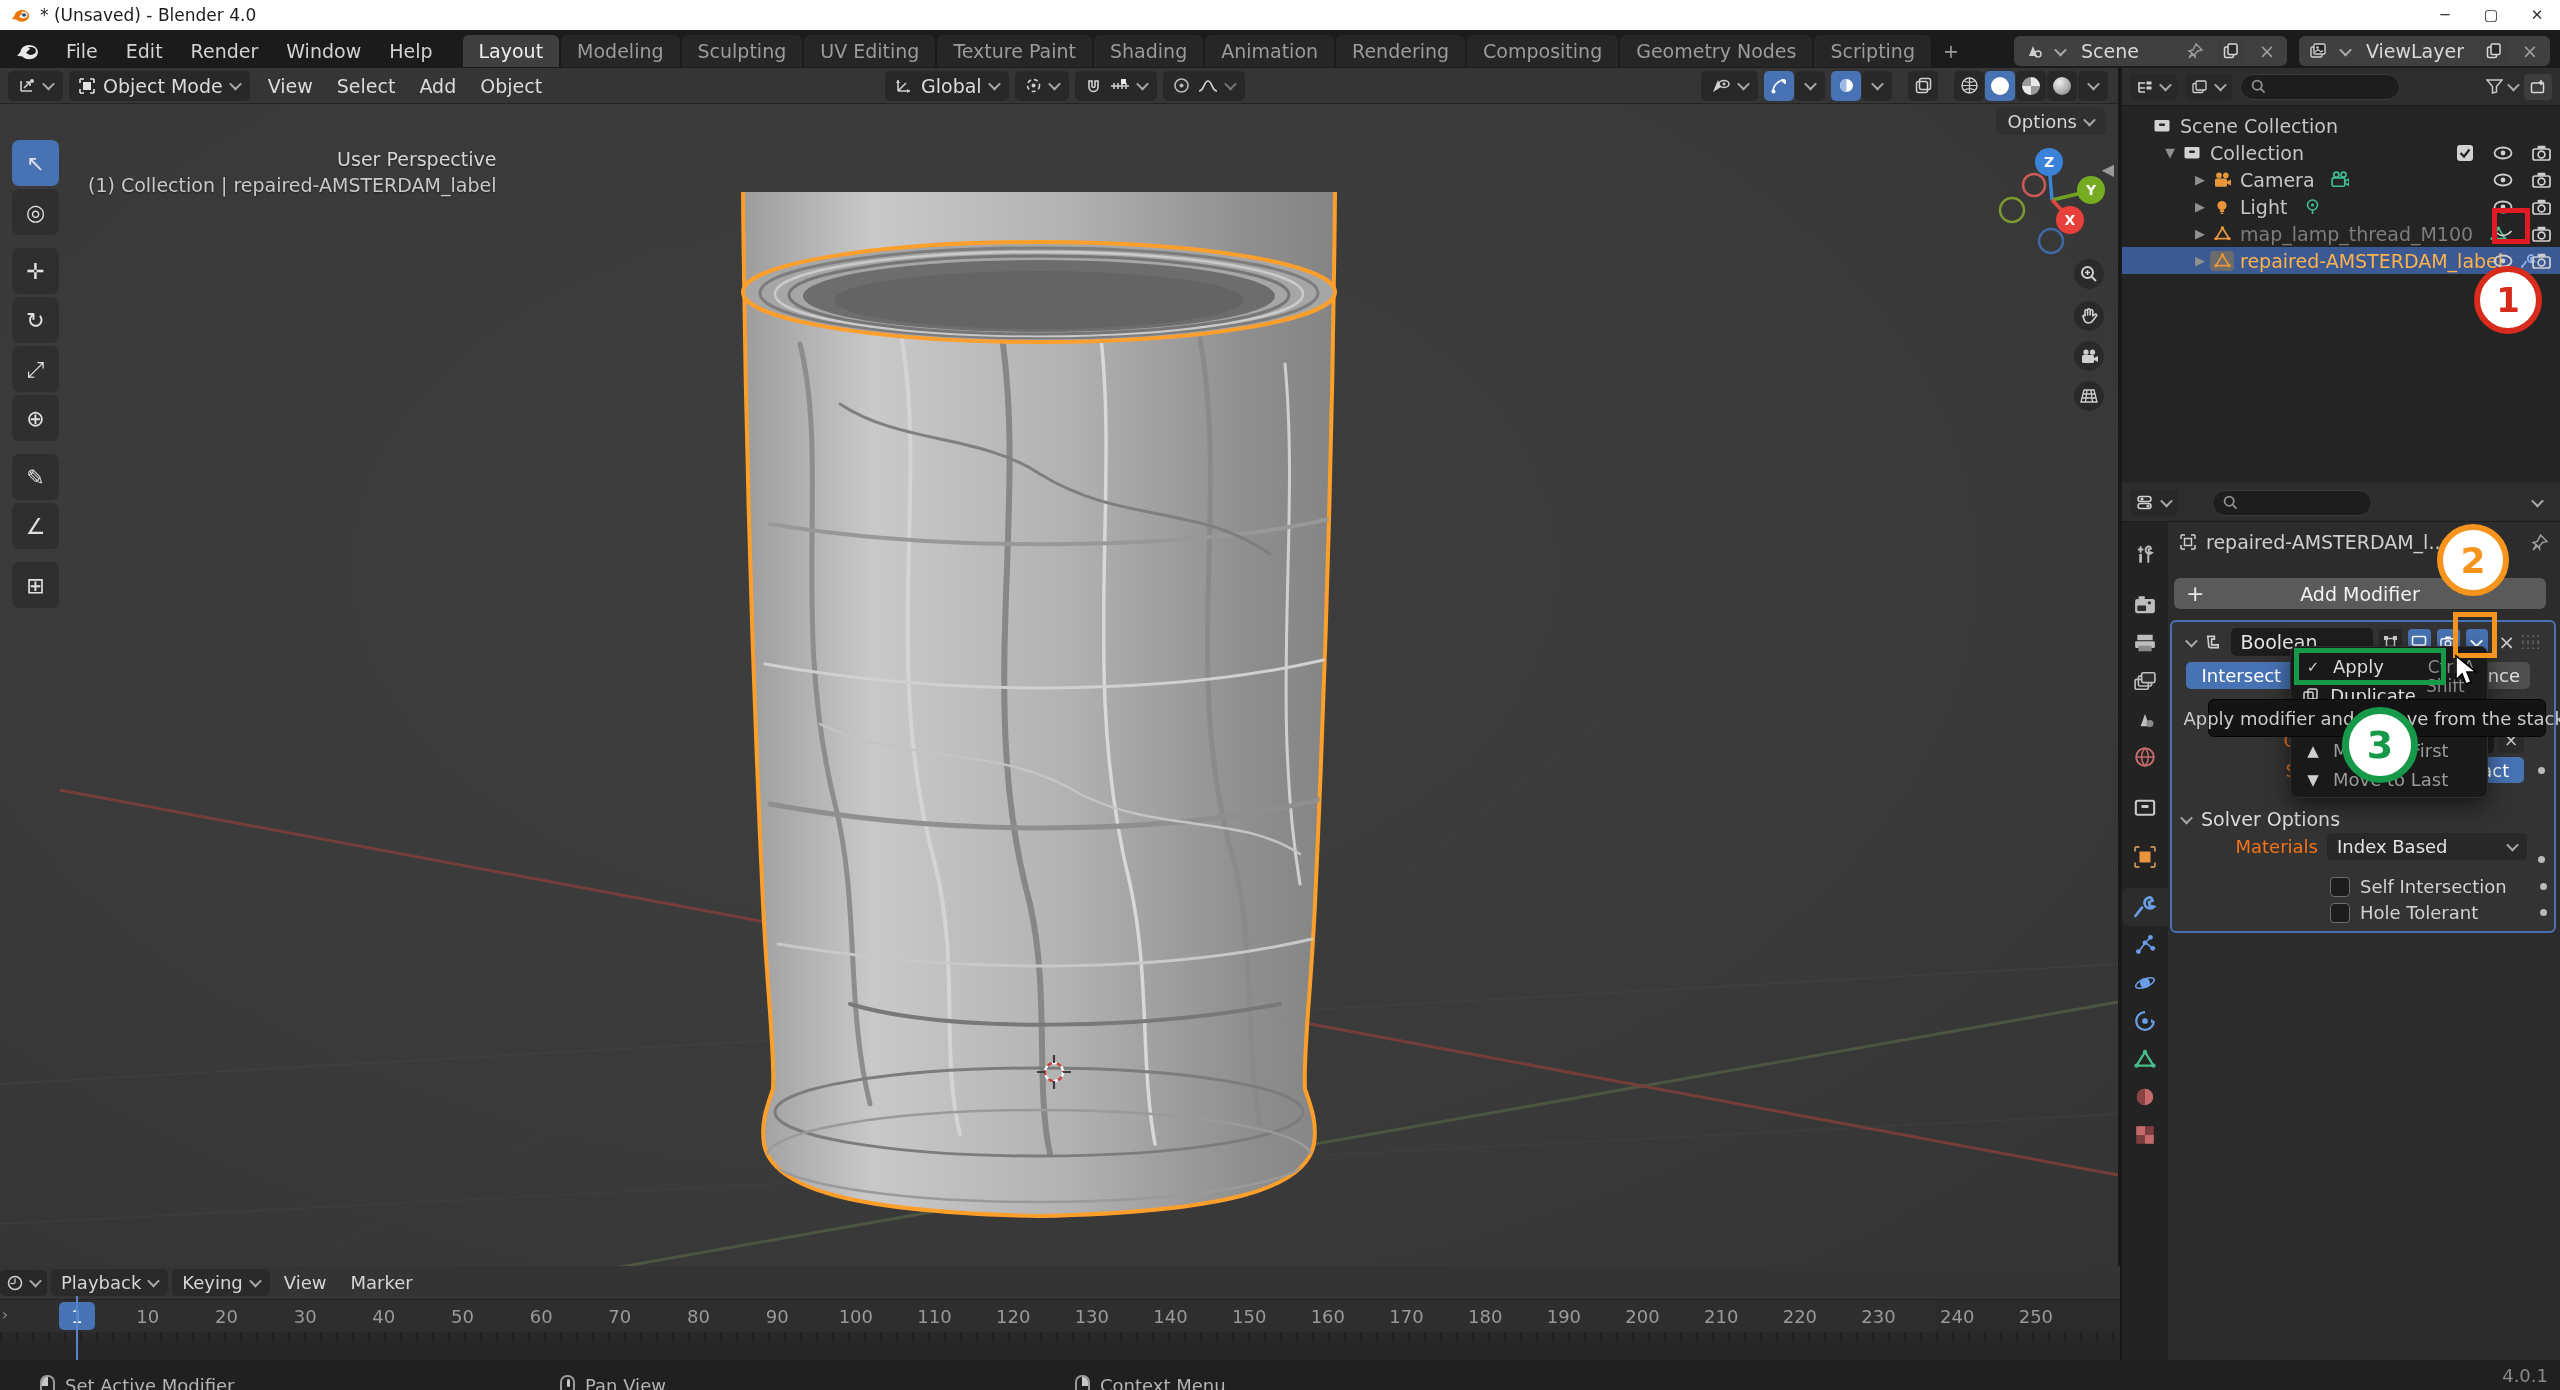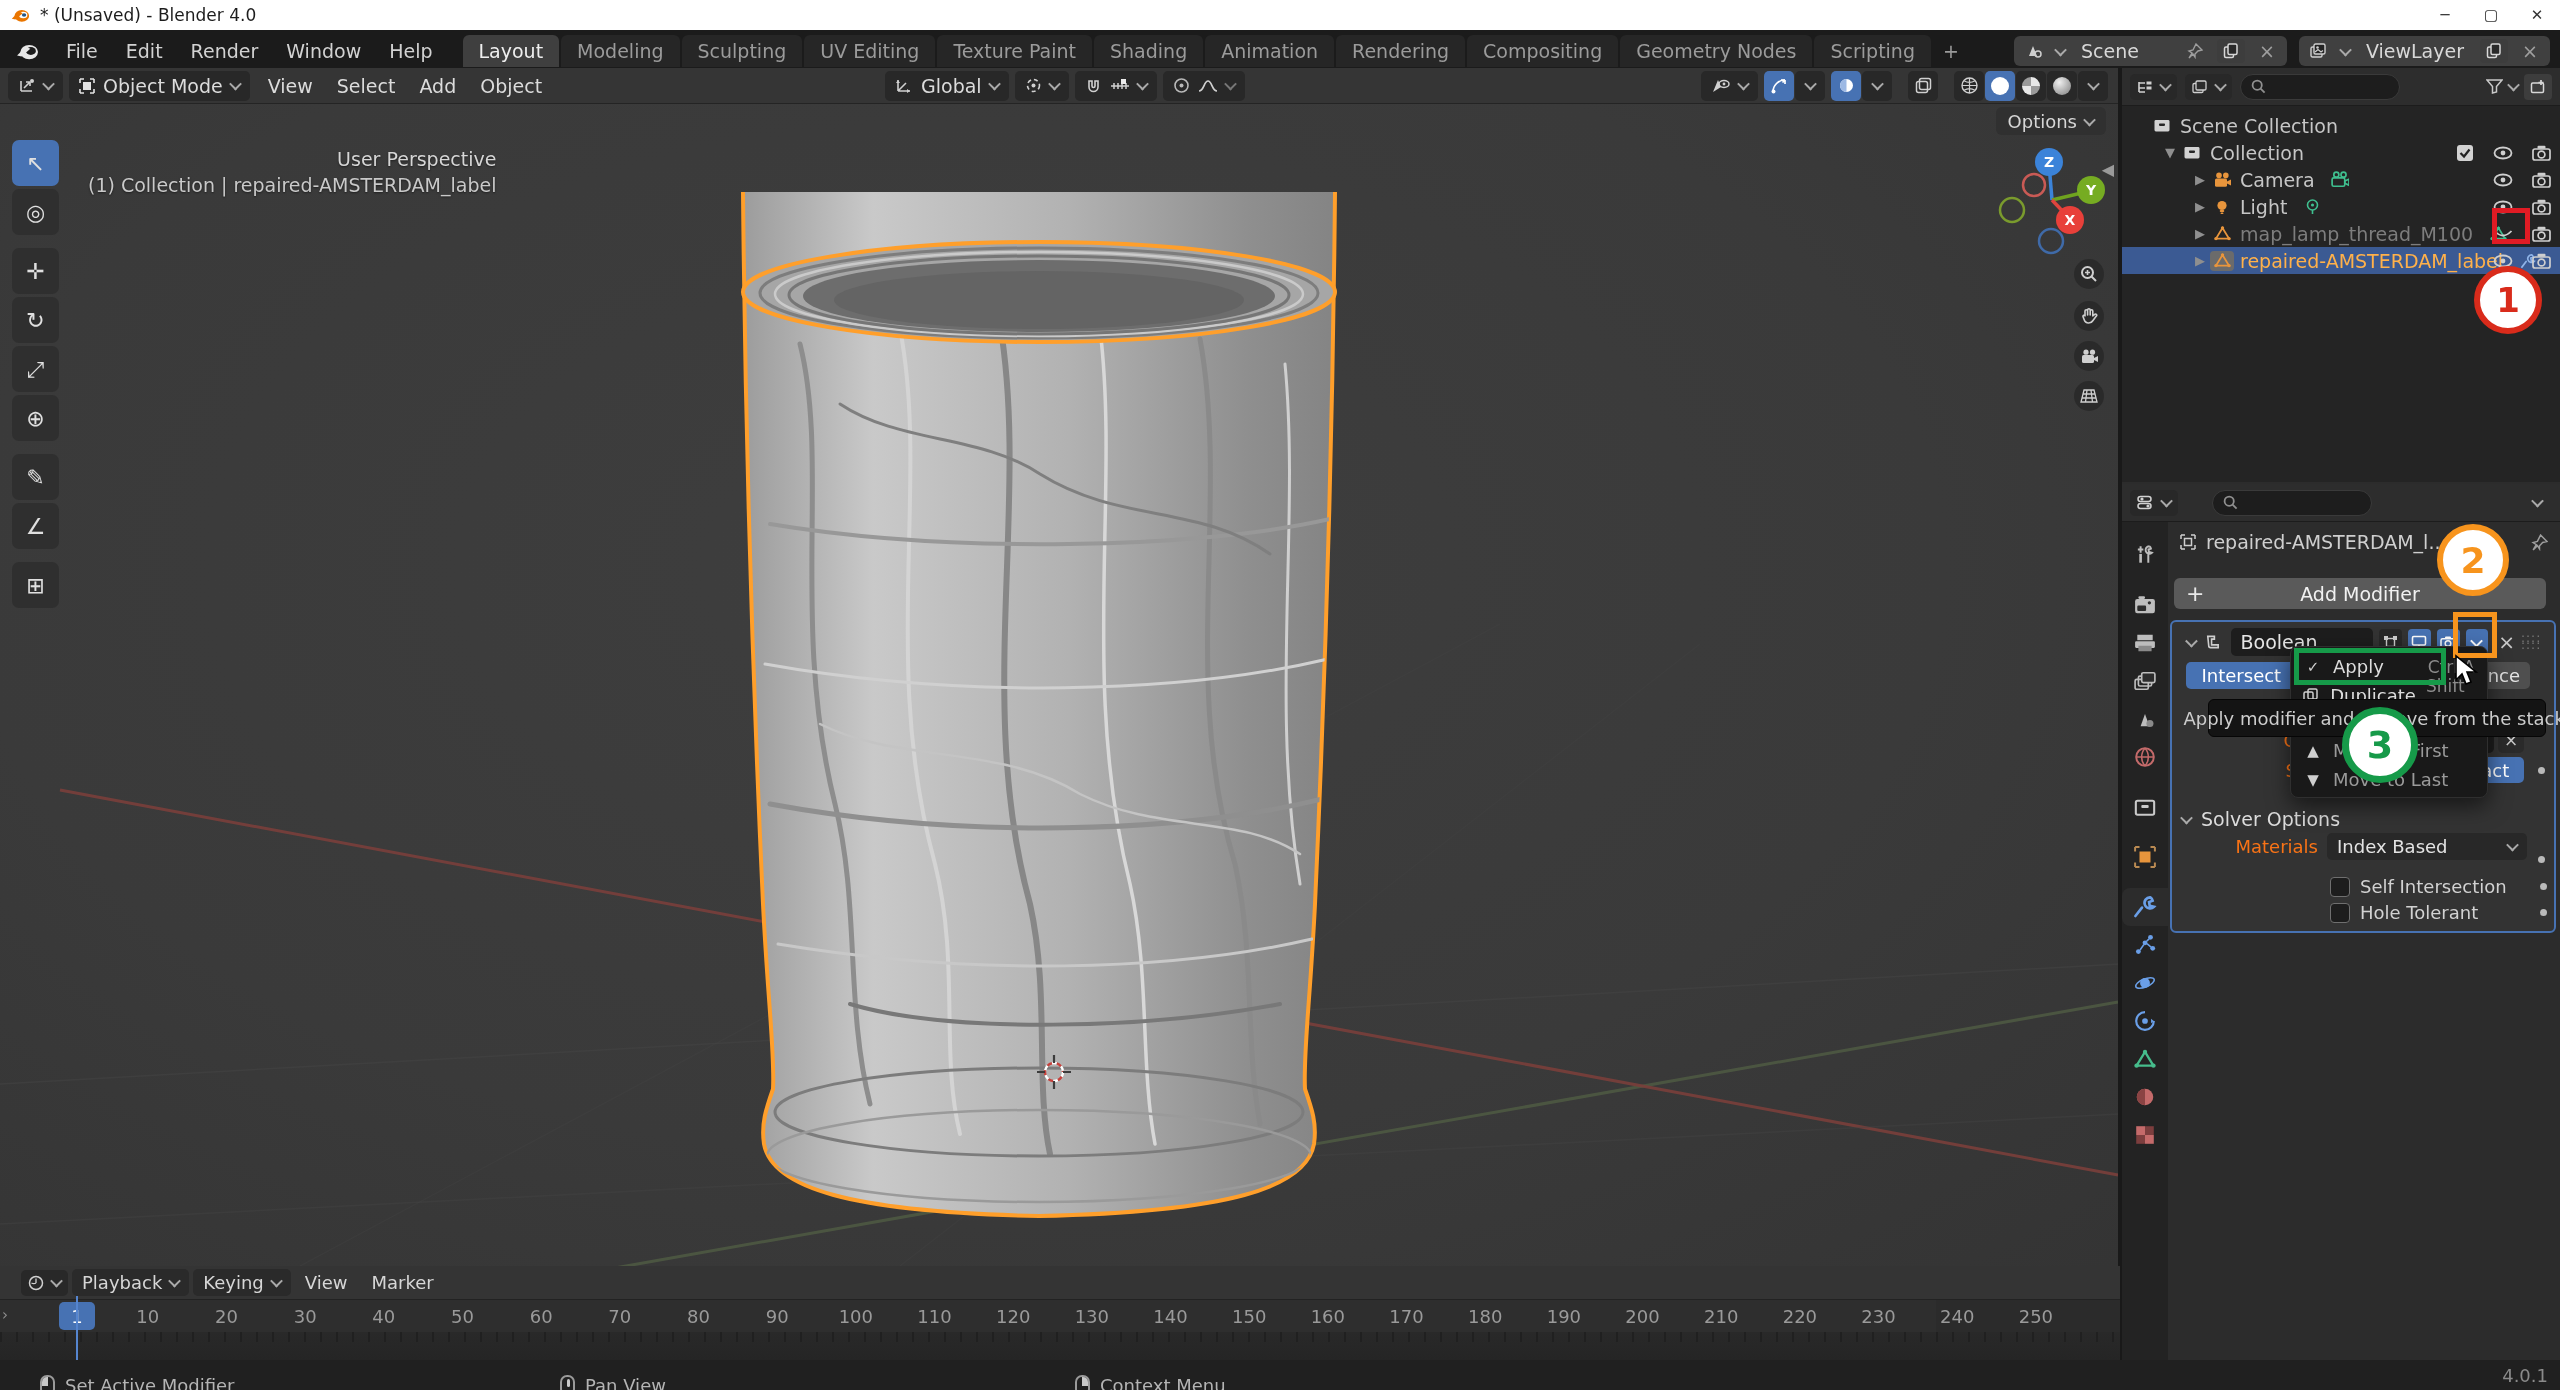--- a/index.html
+++ b/index.html
@@ -155,21 +155,21 @@
   #ann2 { left:2437px; top:524px; width:72px; height:72px; border:6px solid #f7941d; color:#f7941d; font-size:36px; }
   #ann3 { left:2342px; top:707px; width:76px; height:76px; border:7px solid #169a49; color:#169a49; font-size:38px; }
   #box-red { position:absolute; left:2492px; top:208px; width:38px; height:36px; border:5px solid #e01b24; z-index:65; }
   #box-orange { position:absolute; left:2453px; top:612px; width:44px; height:46px; border:5px solid #f7941d; z-index:65; }
   #box-green { position:absolute; left:2294px; top:648px; width:152px; height:37px; border:5px solid #169a49; z-index:65; }
   #mouse-cursor { position:absolute; left:2452px; top:654px; z-index:80; }
 
   
   #timeline { position:absolute; left:0; top:1266px; width:2120px; height:94px; background:#2b2b2b; }
   .tl-header { height:34px; background:#343434; border-bottom:1px solid #222; display:flex; align-items:center;
-    font-size:18px; color:#d6d6d6; padding:0 21px; gap:4px; }
+    font-size:18px; color:#d6d6d6; padding:0 0; gap:4px; }
   .tl-menu { padding:3px 10px; }
   .tl-dd { display:flex; align-items:center; gap:8px; background:#2a2a2a; border-radius:5px; padding:3px 10px; }
   .tl-ruler { position:absolute; left:0; top:34px; width:1936px; height:32px; background:#2e2e2e; }
   .ruler-num { position:absolute; top:6px; color:#9a9a9a; font-size:18px; transform:translateX(-50%); }
   #cur-frame { position:absolute; left:59px; top:2px; width:36px; height:28px; background:#4772b3; border-radius:5px;
     color:#fff; font-size:18px; display:flex; align-items:center; justify-content:center; }
   .tl-track { position:absolute; left:0; top:66px; width:2120px; height:28px;
     background:linear-gradient(#292929,#252525); }
   .tl-track .comb { position:absolute; left:0; top:0; width:2120px; height:10px;
     background:repeating-linear-gradient(90deg, #202020 0 2px, transparent 2px 16px); }

